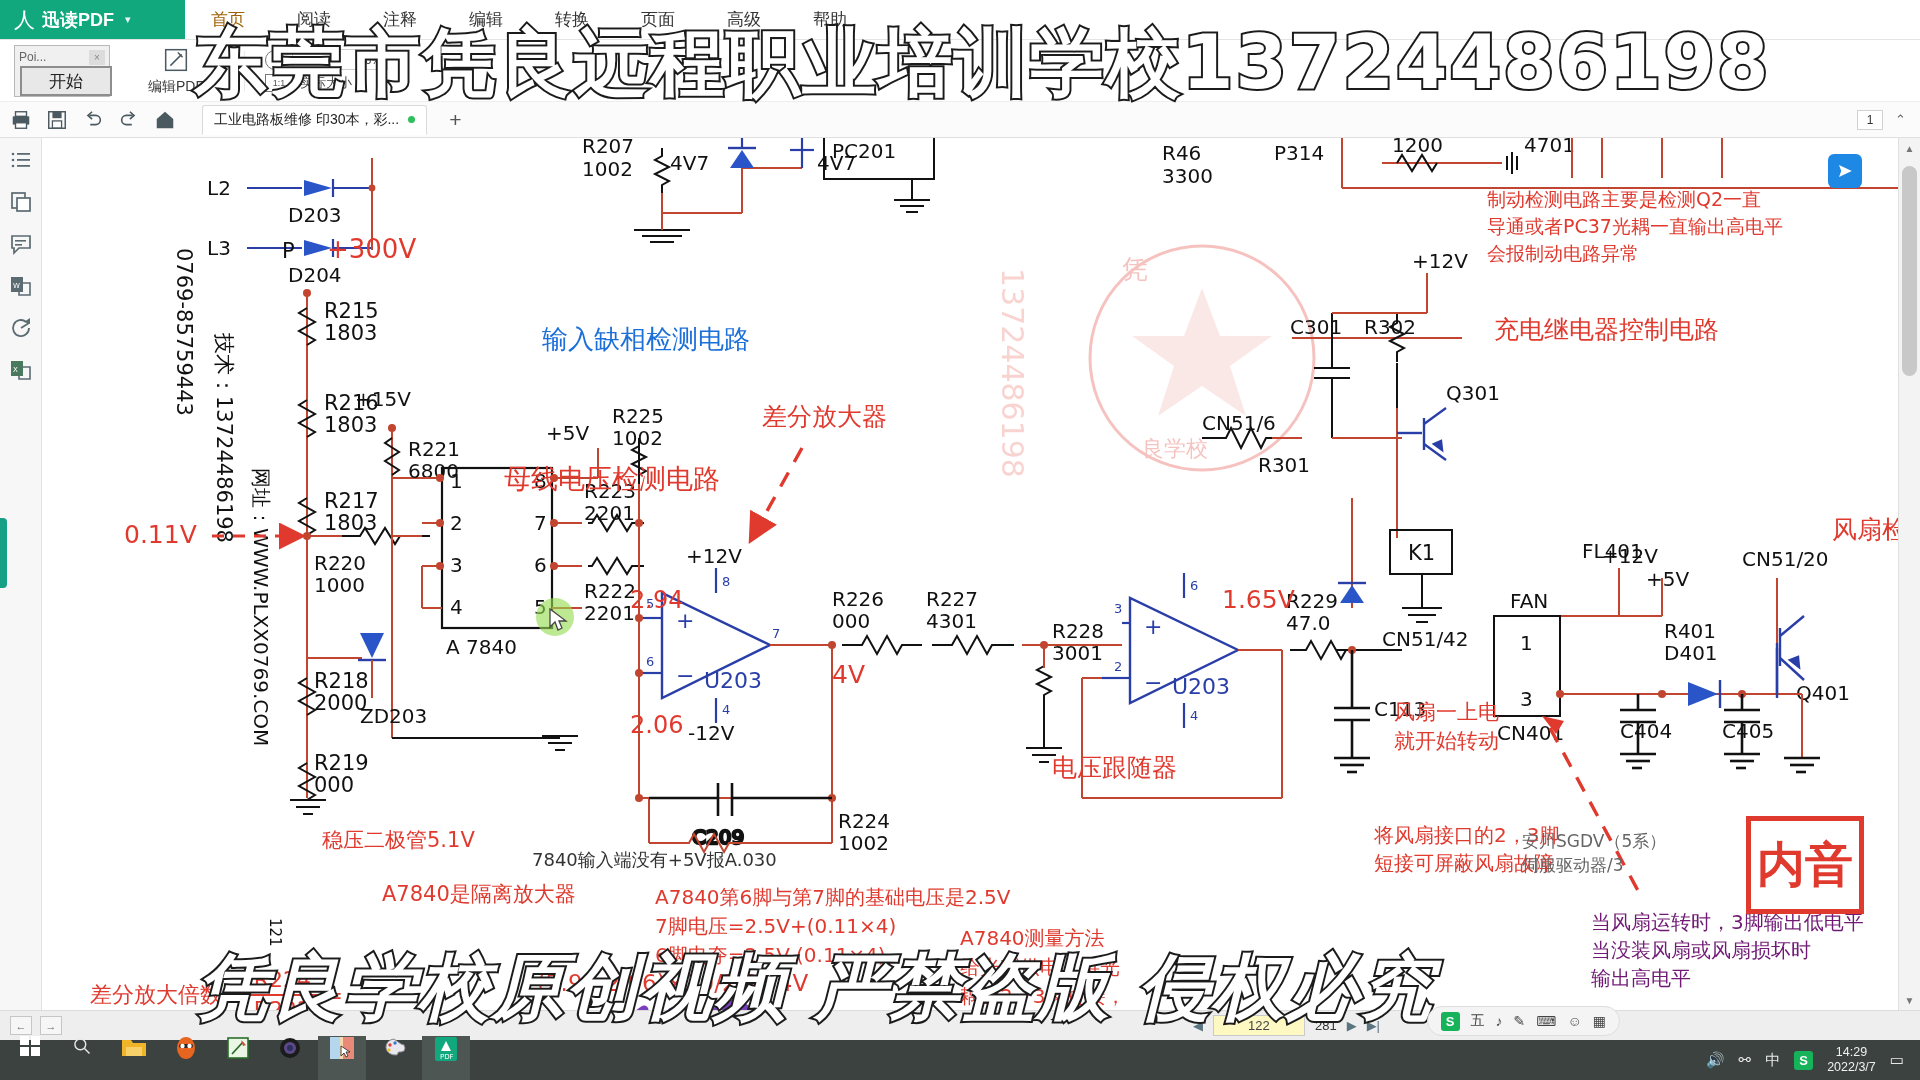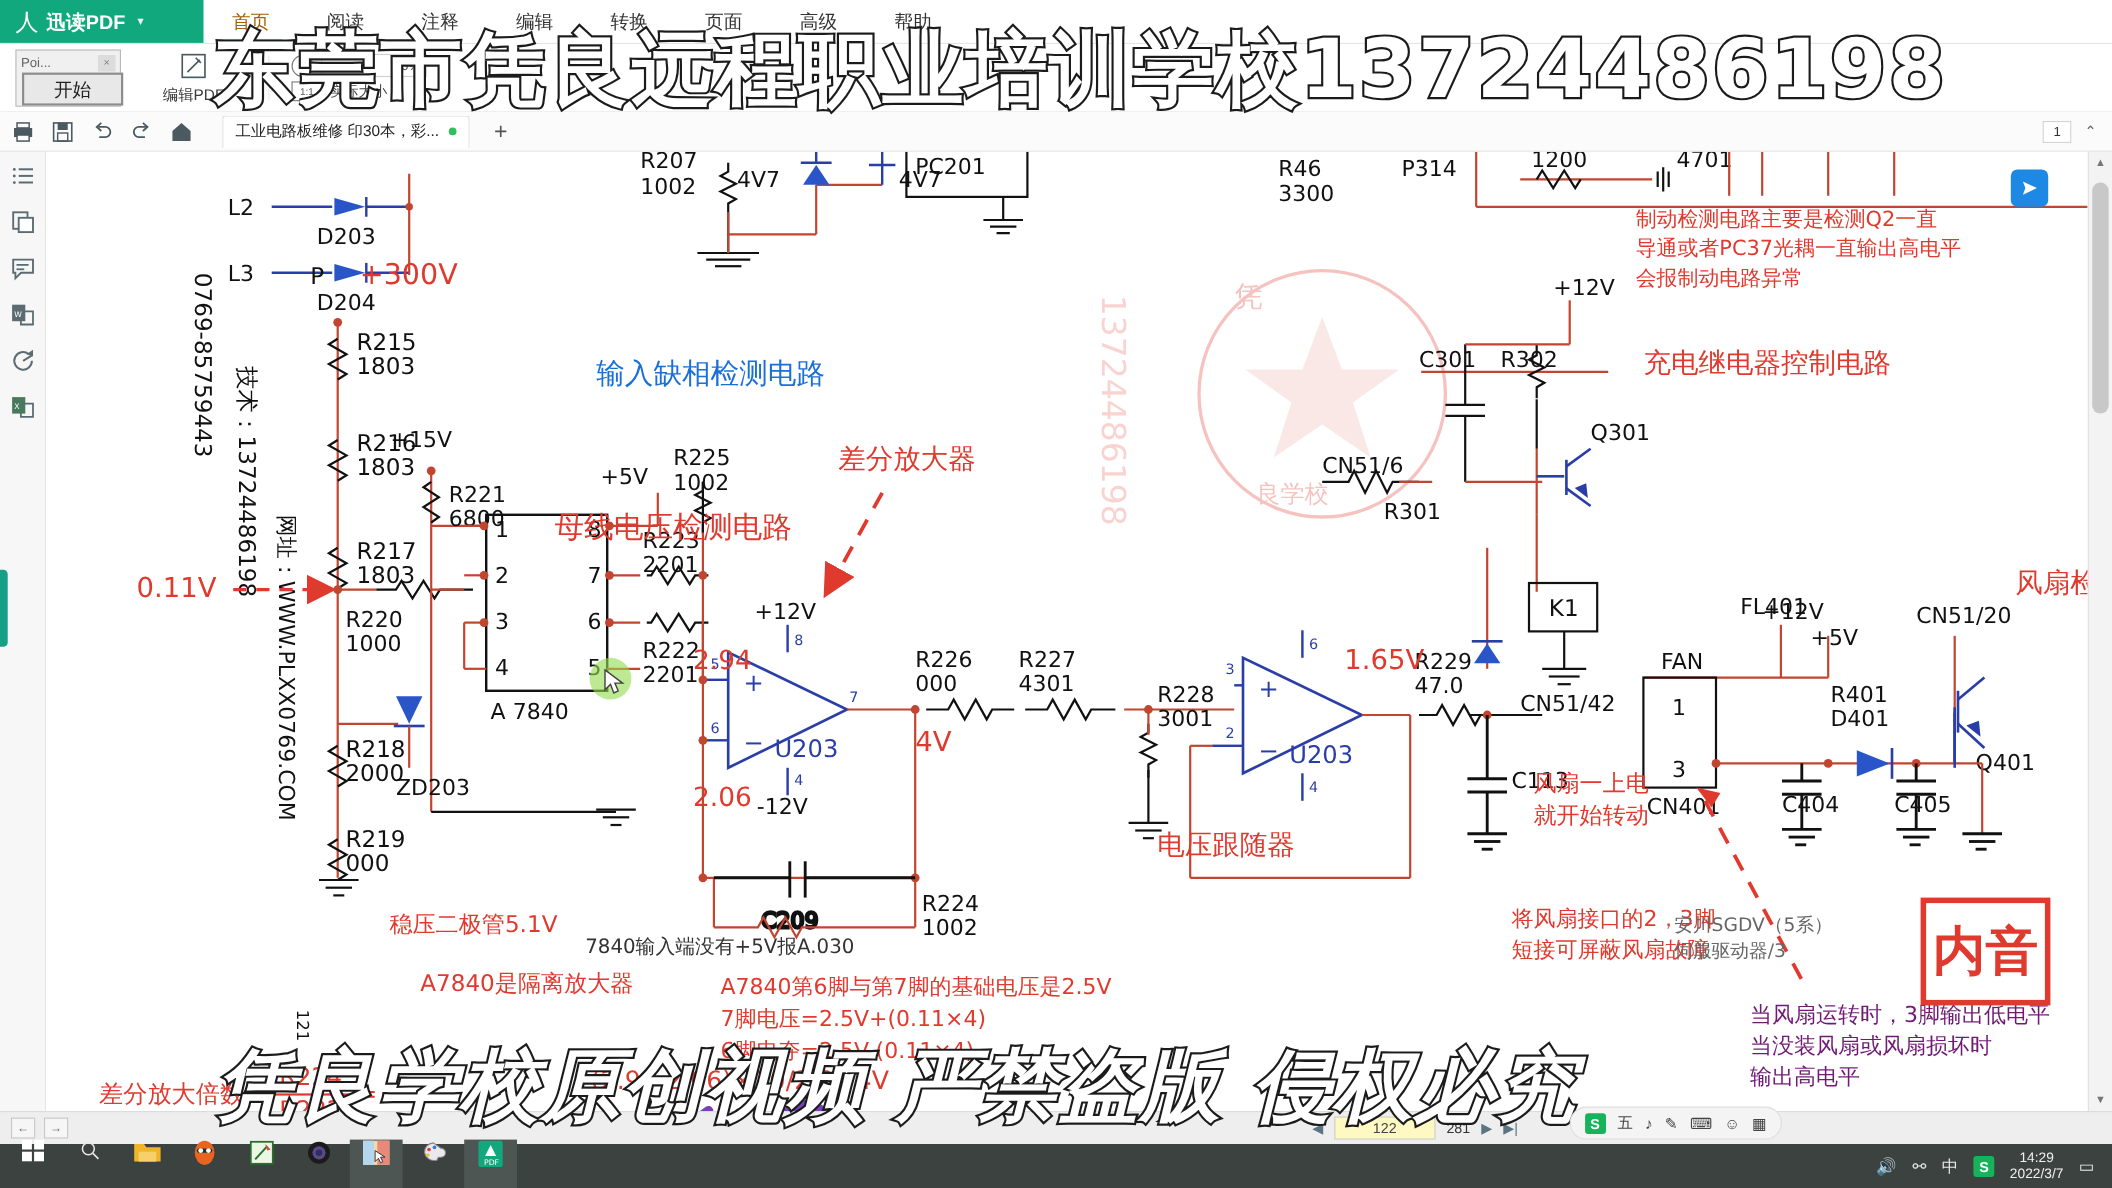--- a/index.html
+++ b/index.html
@@ -849,32 +849,38 @@
       <path d="M1508 590 L1600 760" stroke="#e03a2f" stroke-width="3.4" fill="none" stroke-dasharray="16 12"></path>
       <path d="M1514 596 l-14 -18 l22 5 Z" fill="#e03a2f"></path>
     </svg>
 
     <div style="position:absolute; left:1445px; top:48px; color:#e03a2f; font-size:19px; line-height:1.42; font-family:'DejaVu Sans',sans-serif;">
       <div>制动检测电路主要是检测Q2一直</div>
       <div>导通或者PC37光耦一直输出高电平</div>
       <div>会报制动电路异常</div>
     </div>
 
-    <div style="position:absolute; left:280px; top:688px; color:#e03a2f; font-size:21px; font-family:'DejaVu Sans',sans-serif;margin-left:32px;">稳压二极管5.1V</div>
+    <div style="position:absolute; left:280px; top:688px; color:#e03a2f; font-size:21px; font-family:'DejaVu Sans',sans-serif;">稳压二极管5.1V</div>
 
     <div style="position:absolute; left:340px; top:742px; color:#e03a2f; font-size:21px; font-family:'DejaVu Sans',sans-serif;">A7840是隔离放大器</div>
 
     <div style="position:absolute; left:490px; top:710px; color:#333; font-size:18px; font-family:'DejaVu Sans',sans-serif;">7840输入端没有+5V报A.030</div>
 
     <div style="position:absolute; left:613px; top:745px; color:#e03a2f; font-size:20px; line-height:1.45; font-family:'DejaVu Sans',sans-serif;">
       <div>A7840第6脚与第7脚的基础电压是2.5V</div>
       <div>7脚电压=2.5V+(0.11×4)</div>
       <div>6脚电夺=2,5V-(0.11×4)</div>
     </div>
 
+    <div style="position:absolute; left:918px; top:786px; color:#e03a2f; font-size:20px; line-height:1.45; font-family:'DejaVu Sans',sans-serif;">
+      <div>A7840测量方法</div>
+      <div>给光耦供电，将光</div>
+      <div>耦的2，3脚短接，</div>
+
+    </div>
 
     <div style="position:absolute; left:48px; top:828px; color:#e03a2f; font-size:22px; display:flex; align-items:center; gap:6px; font-family:'DejaVu Sans',sans-serif;">
       <span>差分放大倍数=</span>
       <span style="display:inline-flex; flex-direction:column; align-items:center; line-height:1.28;">
         <span>R224</span>
         <span style="display:block; width:72px; height:2px; background:#e03a2f;"></span>
         <span>R222</span>
       </span>
       <span>=</span>
     </div>

